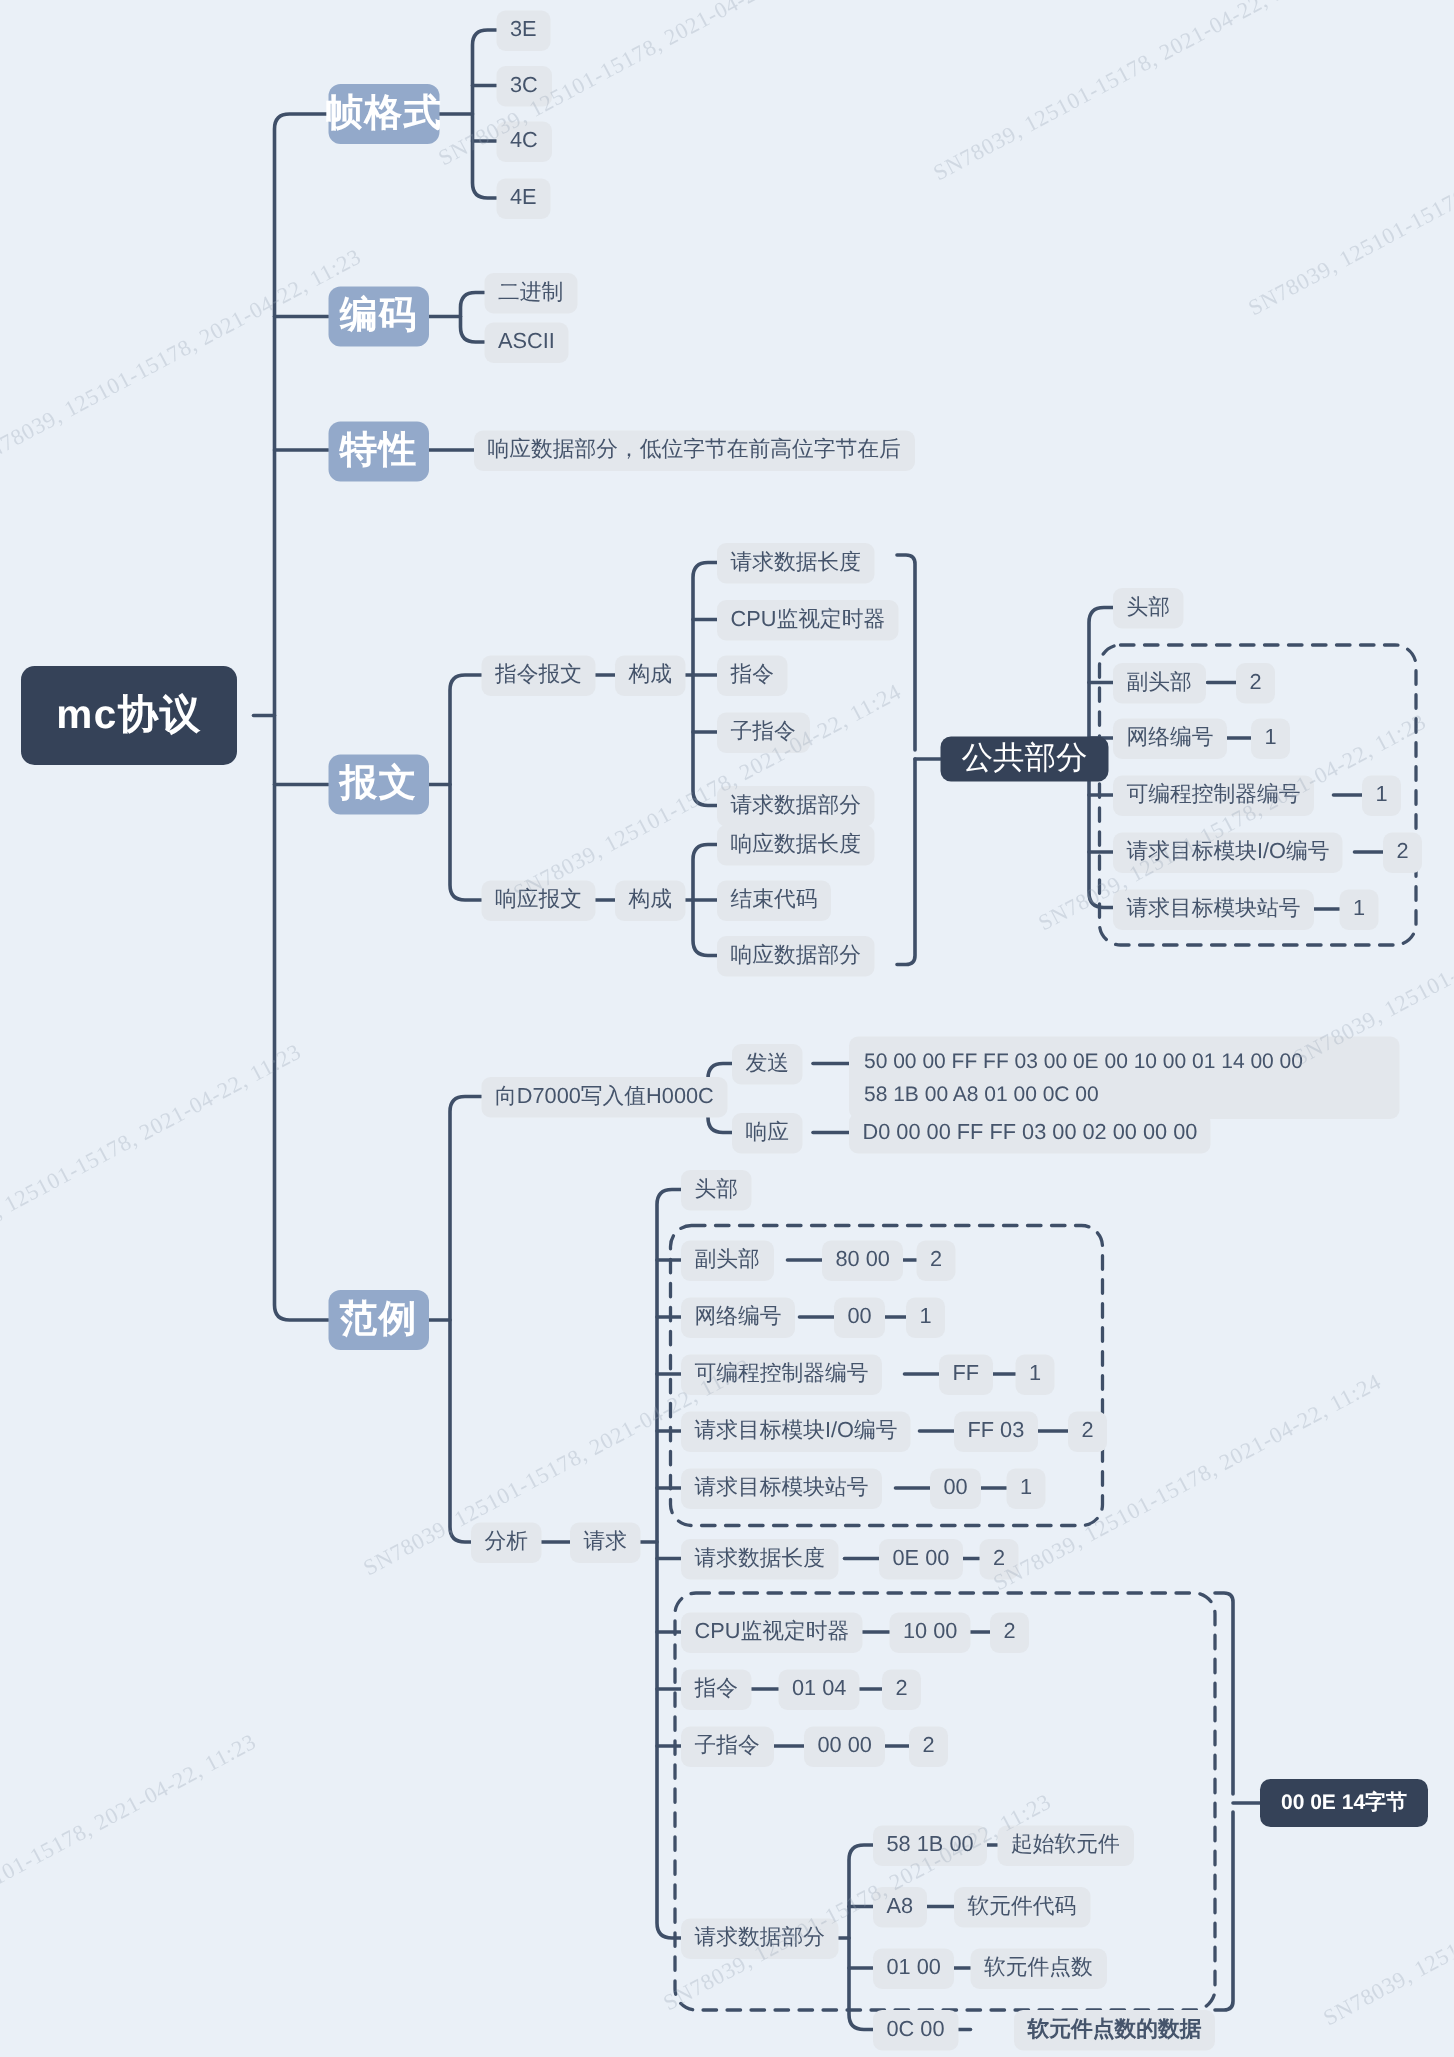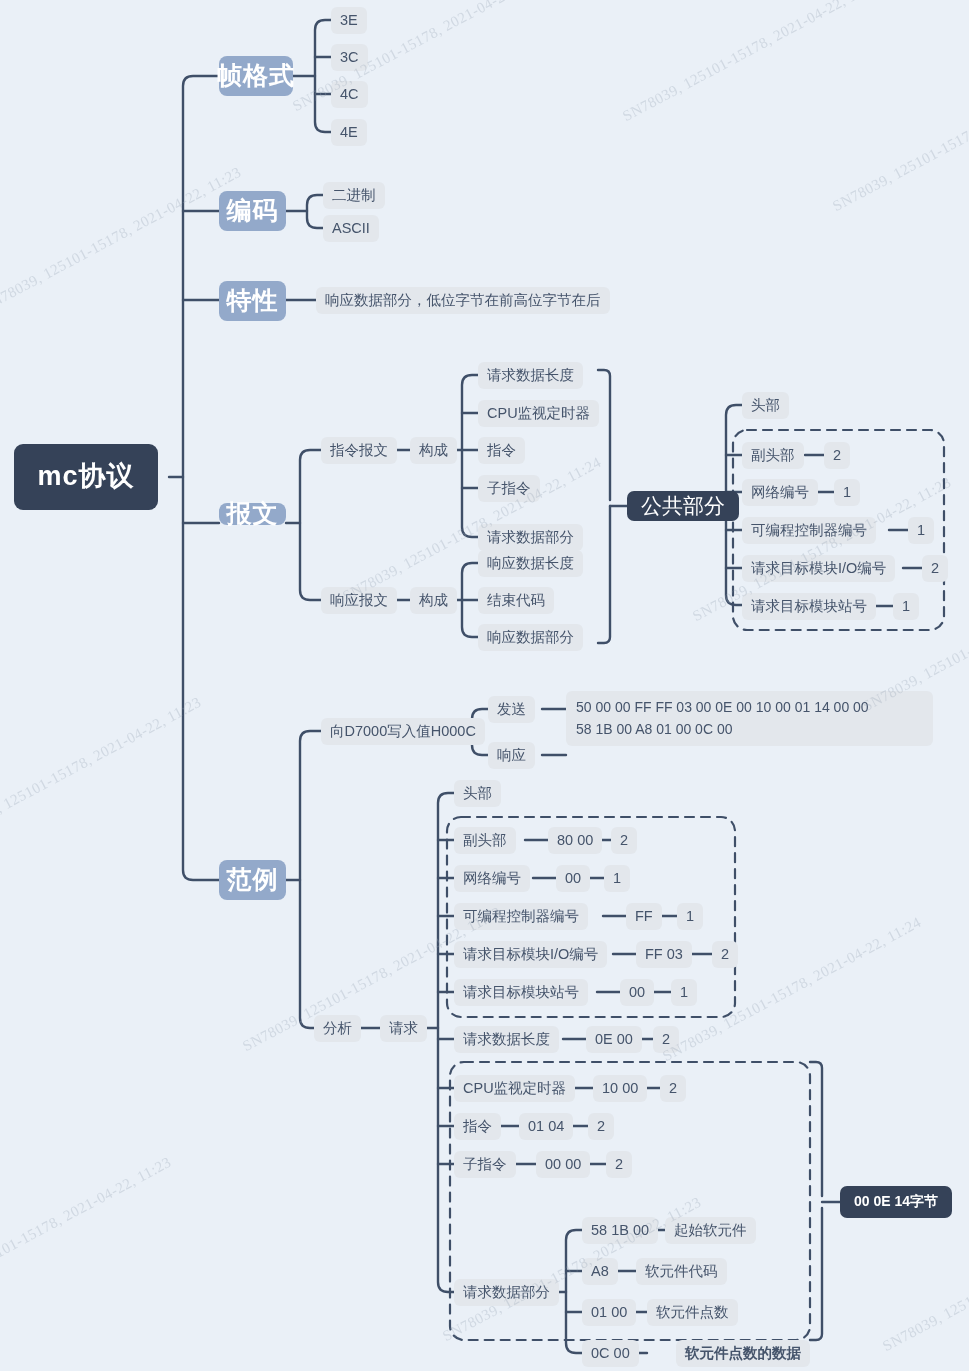--- a/index.html
+++ b/index.html
@@ -193,21 +193,21 @@
   <div class="node n-pill" style="left:331px;top:81px;">4C</div>
   <div class="node n-pill" style="left:331px;top:119px;">4E</div>
 
   <div class="node n-blue" style="left:219px;top:191px;width:67px;height:40px;">编码</div>
   <div class="node n-pill" style="left:323px;top:182px;">二进制</div>
   <div class="node n-pill" style="left:323px;top:215px;">ASCII</div>
 
   <div class="node n-blue" style="left:219px;top:281px;width:67px;height:40px;">特性</div>
   <div class="node n-pill" style="left:316px;top:287px;">响应数据部分，低位字节在前高位字节在后</div>
 
-  <div class="node n-blue" style="left:219px;top:503px;width:67px;height:22px;">报文</div>
+  <div class="node n-blue" style="left:219px;top:503px;width:67px;height:40px;">报文</div>
 
   <div class="node n-pill" style="left:321px;top:437px;">指令报文</div>
   <div class="node n-pill" style="left:410px;top:437px;">构成</div>
   <div class="node n-pill" style="left:478px;top:362px;">请求数据长度</div>
   <div class="node n-pill" style="left:478px;top:400px;">CPU监视定时器</div>
   <div class="node n-pill" style="left:478px;top:437px;">指令</div>
   <div class="node n-pill" style="left:478px;top:475px;">子指令</div>
   <div class="node n-pill" style="left:478px;top:524px;">请求数据部分</div>
 
   <div class="node n-pill" style="left:321px;top:587px;">响应报文</div>
@@ -234,20 +234,21 @@
   <div class="node n-pill" style="left:742px;top:593px;">请求目标模块站号</div>
   <div class="node n-pill" style="left:893px;top:593px;">1</div>
 
   <div class="node n-blue" style="left:219px;top:860px;width:67px;height:40px;">范例</div>
 
   <div class="node n-pill" style="left:321px;top:718px;">向D7000写入值H000C</div>
   <div class="node n-pill" style="left:488px;top:696px;">发送</div>
   <div class="node n-pill multiline" style="left:566px;top:691px;width:367px;">50 00 00 FF FF 03 00 0E 00 10 00 01 14 00 00
 58 1B 00 A8 01 00 0C 00</div>
   <div class="node n-pill" style="left:488px;top:742px;">响应</div>
+  <div class="node n-pill" style="left:566px;top:742px;">D0 00 00 FF FF 03 00 02 00 00 00</div>
 
   <div class="node n-pill" style="left:314px;top:1015px;">分析</div>
   <div class="node n-pill" style="left:380px;top:1015px;">请求</div>
 
   <div class="node n-pill" style="left:454px;top:780px;">头部</div>
 
   <div class="node n-pill" style="left:454px;top:827px;">副头部</div>
   <div class="node n-pill" style="left:548px;top:827px;">80 00</div>
   <div class="node n-pill" style="left:611px;top:827px;">2</div>
 

